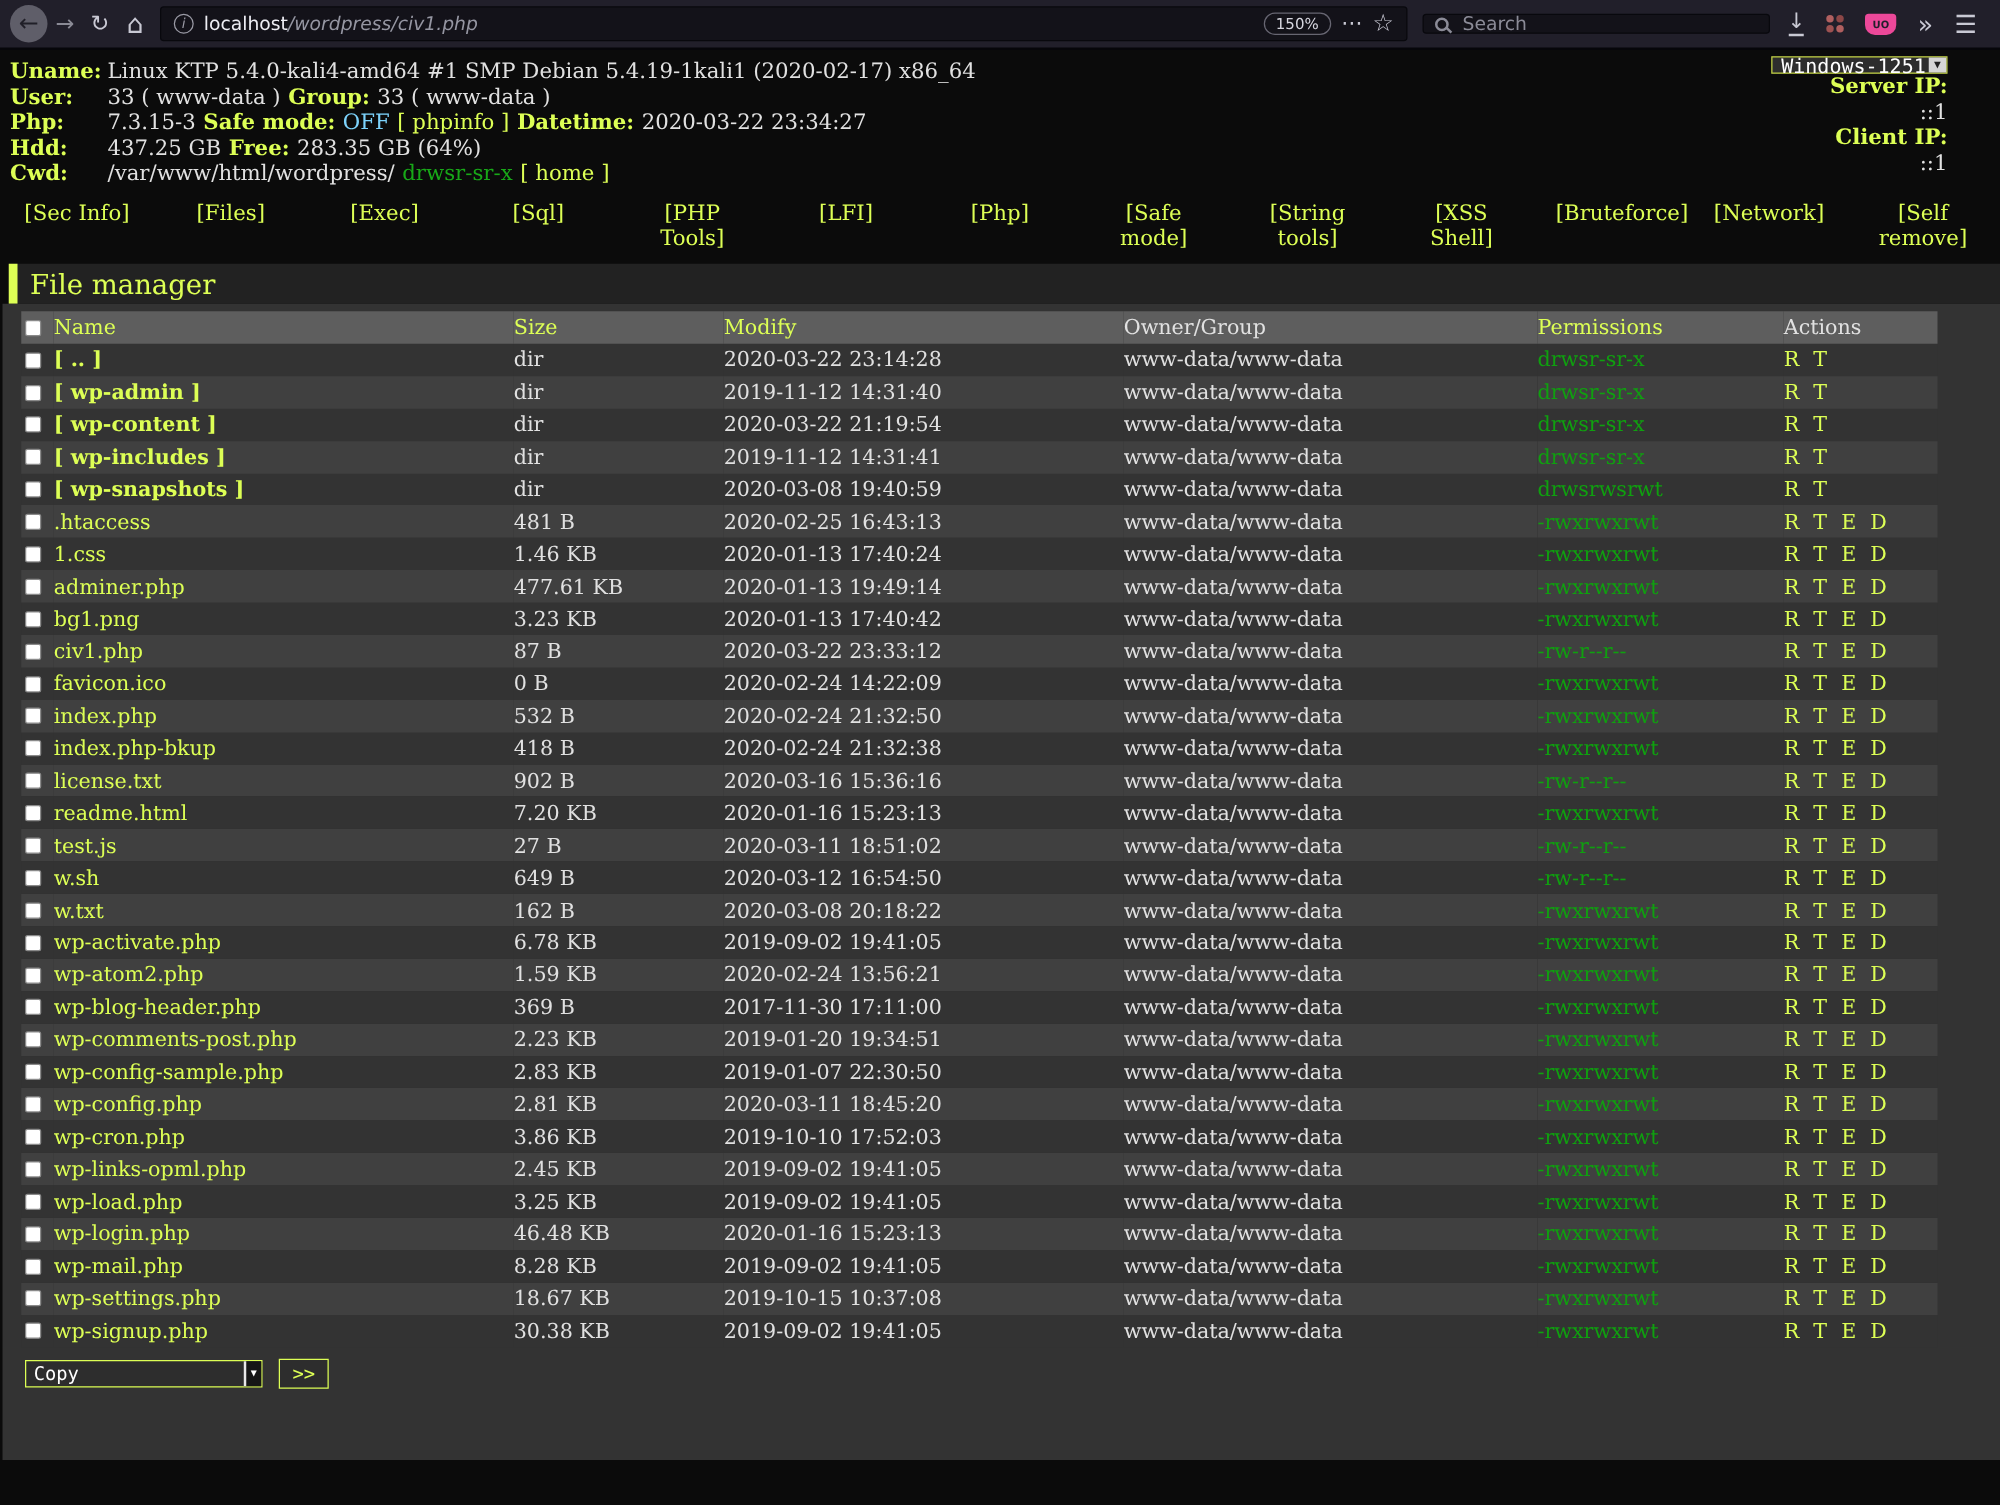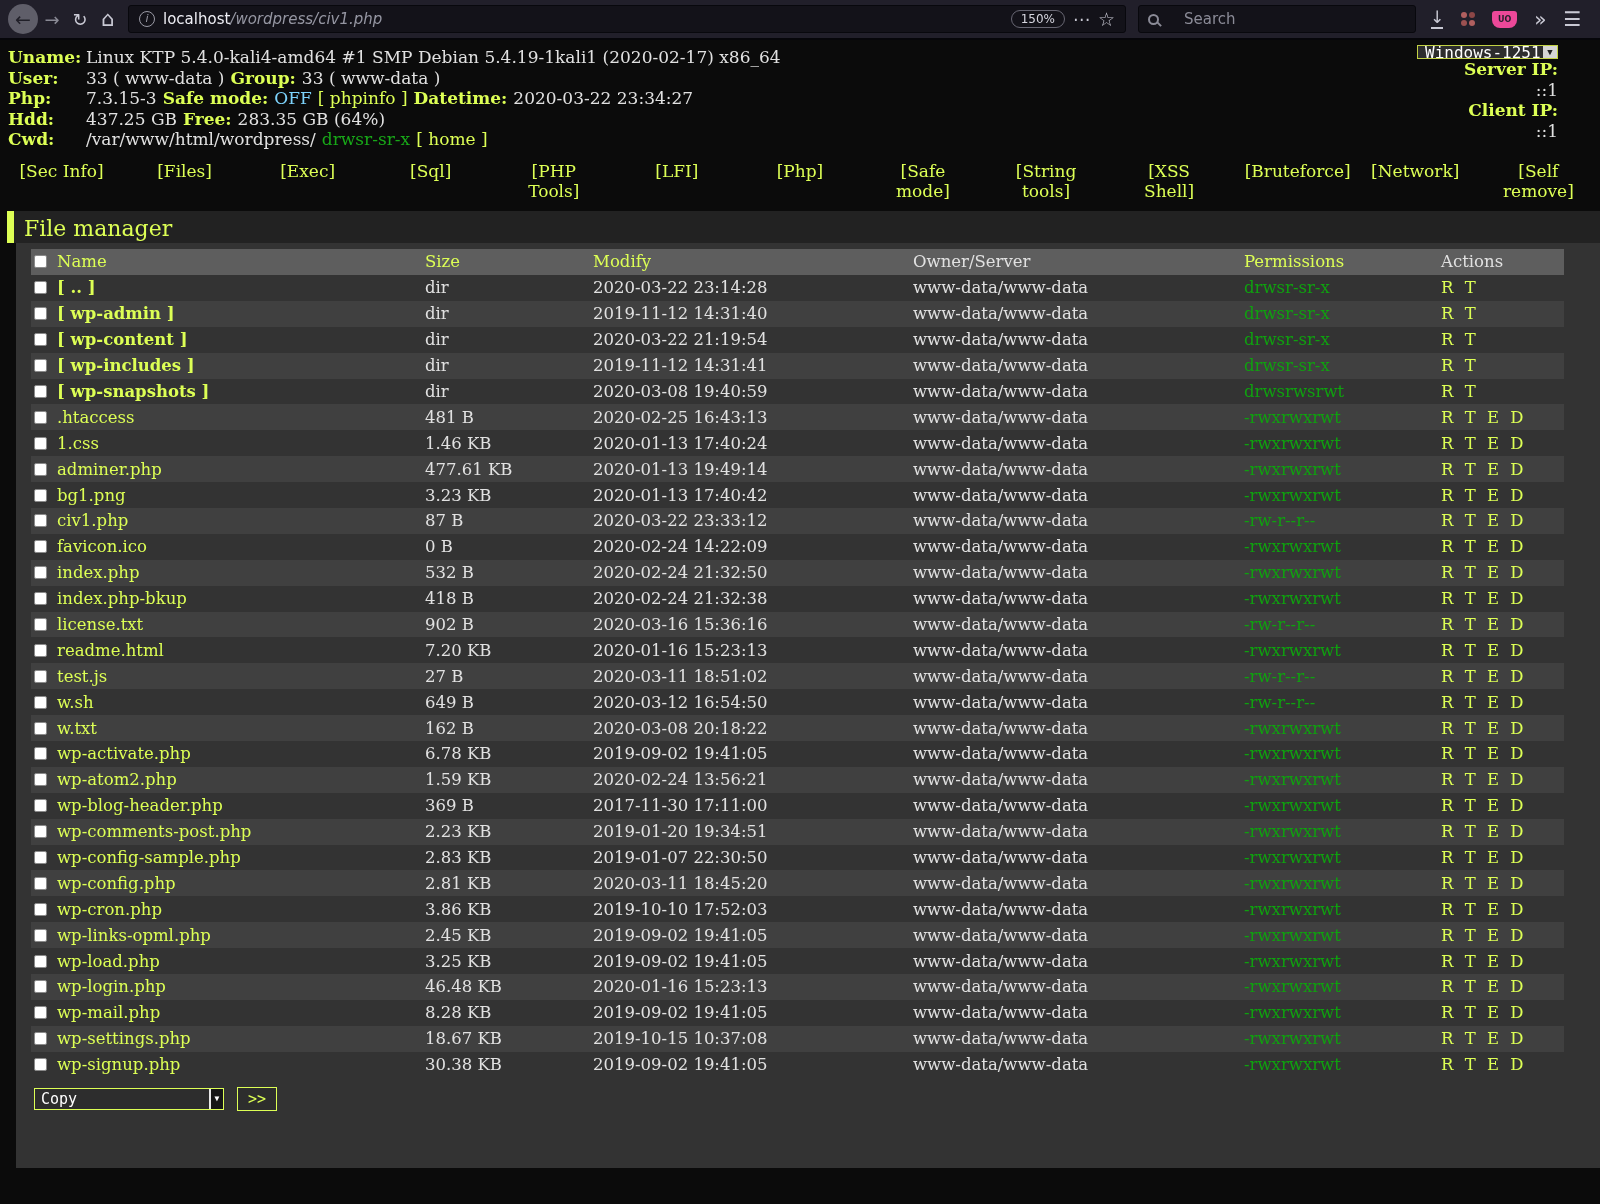--- a/index.html
+++ b/index.html
@@ -27,23 +27,23 @@
   }
   .info-icon { width:16px; height:16px; border:1px solid #9a9aa5; border-radius:50%;
     color:#9a9aa5; font-size:11px; line-height:14px; text-align:center; flex:0 0 auto; font-style:italic; }
   .url-text { flex:1; font-size:15px; white-space:nowrap; overflow:hidden; }
   .url-host { color:#eeeef4; }
   .url-path { color:#9596a2;font-style:italic; }
   .zoom-pill { border:1px solid #676672; border-radius:10px; padding:1px 9px;
     font-size:12px; color:#d6d6df; flex:0 0 auto; }
   .bar-icon { color:#c9c9d4; font-size:17px; flex:0 0 auto; line-height:1; }
   .searchbox {
-    flex:0 0 278px; height:28px; margin-left:12px; background:#131219;
+    flex:0 0 278px; height:16px; margin-left:12px; background:#131219;
     border:1px solid #08080d; border-radius:3px;
-    display:flex; align-items:center; padding:0 9px; gap:23px;
+    display:flex; align-items:center; padding:0 9px; gap:9px;
   }
   .mag { width:11px; height:11px; border:2px solid #8b8b97; border-radius:50%; position:relative; flex:0 0 auto; }
   .mag::after { content:''; position:absolute; width:6px; height:2px; background:#8b8b97;
     right:-5px; bottom:-2px; transform:rotate(45deg); }
   .search-input { background:transparent; border:0; outline:0; color:#c9c9d4;
     font:15px "DejaVu Sans", sans-serif; width:200px; }
   .search-input::placeholder { color:#8b8b97; }
   .chrome-right { display:flex; align-items:center; gap:17px; margin-left:14px; }
   .dl-icon { position:relative; padding-bottom:3px; }
   .dl-icon::after { content:''; position:absolute; left:1px; right:1px; bottom:0; height:2px; background:currentColor; }
@@ -72,21 +72,21 @@
   .ip-value { color:#e1e1e1; }
 
   
   .menu { display:table; width:100%; table-layout:fixed; padding:4px 0 2px; min-height:56px; }
   .menu-cell { display:table-cell; text-align:center; vertical-align:top; padding:2px 14px; }
   .menu-cell a { color:#ddff55; font-size:17px; text-decoration:none; cursor:pointer; }
 
   
   .fm-title { margin:0 0 0 7px; background:#222; border-left:7px solid #ddff55;
     color:#ddff55; font-size:22px; font-weight:normal; padding:5px 10px 2px; }
-  .content { margin-left:16px; background:#333; padding:6px 0 14px 5px; min-height:925px; }
+  .content { margin-left:2px; background:#333; padding:6px 0 14px 5px; min-height:925px; }
   table.fm { border-collapse:collapse; table-layout:fixed; width:1533px; margin-left:10px; }
   table.fm th { background:#5e5e5e; color:#e1e1e1; font-weight:normal; text-align:left;
     height:26px; font-size:16.5px; padding:0; }
   table.fm th.link-col { color:#ddff55; cursor:pointer; }
   table.fm td { height:25.9px; font-size:16.5px; padding:0; white-space:nowrap; overflow:hidden; }
   tr.l1 { background:#404040; } tr.l2 { background:#333; }
   .cb { width:13px; height:13px; background:#fff; border:1px solid #8a8a8a; border-radius:2px;
     display:inline-block; vertical-align:middle; margin:0 0 2px 3px; cursor:pointer; }
   td.c-name a { color:#ddff55; text-decoration:none; cursor:pointer; }
   td.c-name a.dir { font-weight:bold; }
@@ -195,21 +195,21 @@
         <col style="width:331px">
         <col style="width:197px">
         <col style="width:123px">
     </colgroup>
     <thead>
       <tr>
         <th><span class="cb"></span></th>
         <th class="link-col">Name</th>
         <th class="link-col">Size</th>
         <th class="link-col">Modify</th>
-        <th>Owner/Server</th>
+        <th>Owner/Group</th>
         <th class="link-col">Permissions</th>
         <th>Actions</th>
       </tr>
     </thead>
     <tbody id="file-rows">
         <tr class="l2">
           <td><span class="cb"></span></td>
           <td class="c-name"><a class="dir">[ .. ]</a></td>
           <td class="c-size">dir</td>
           <td class="c-modify">2020-03-22 23:14:28</td>

